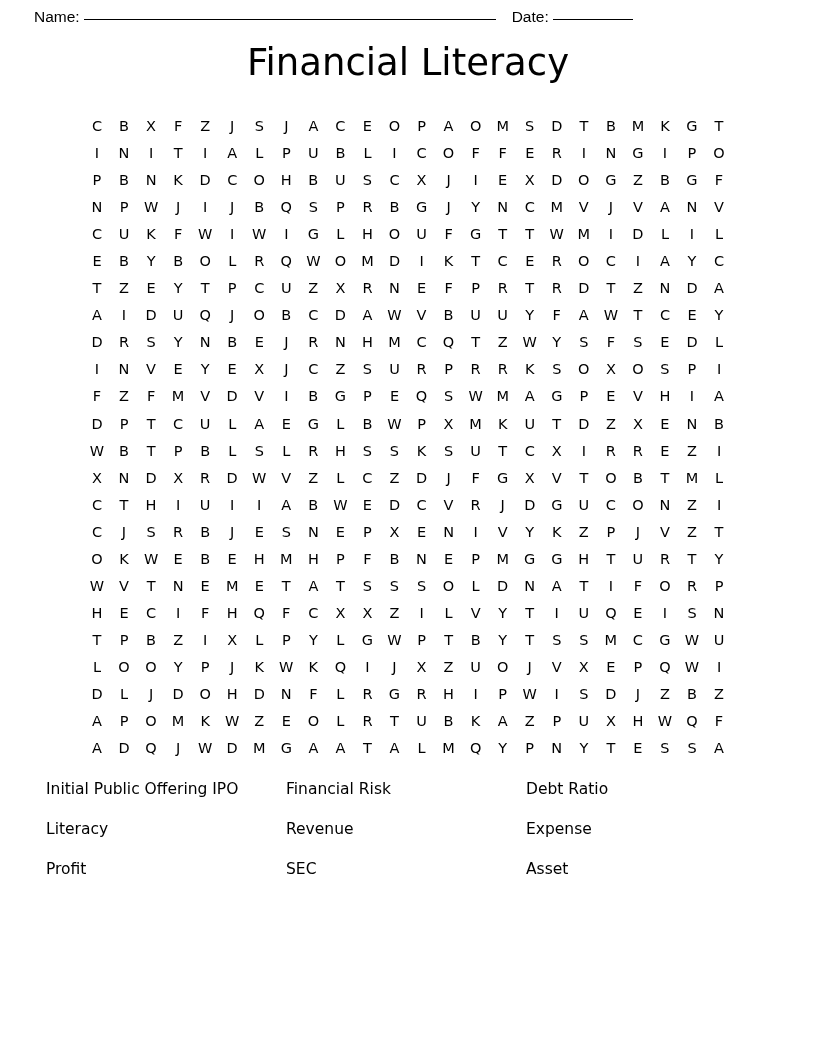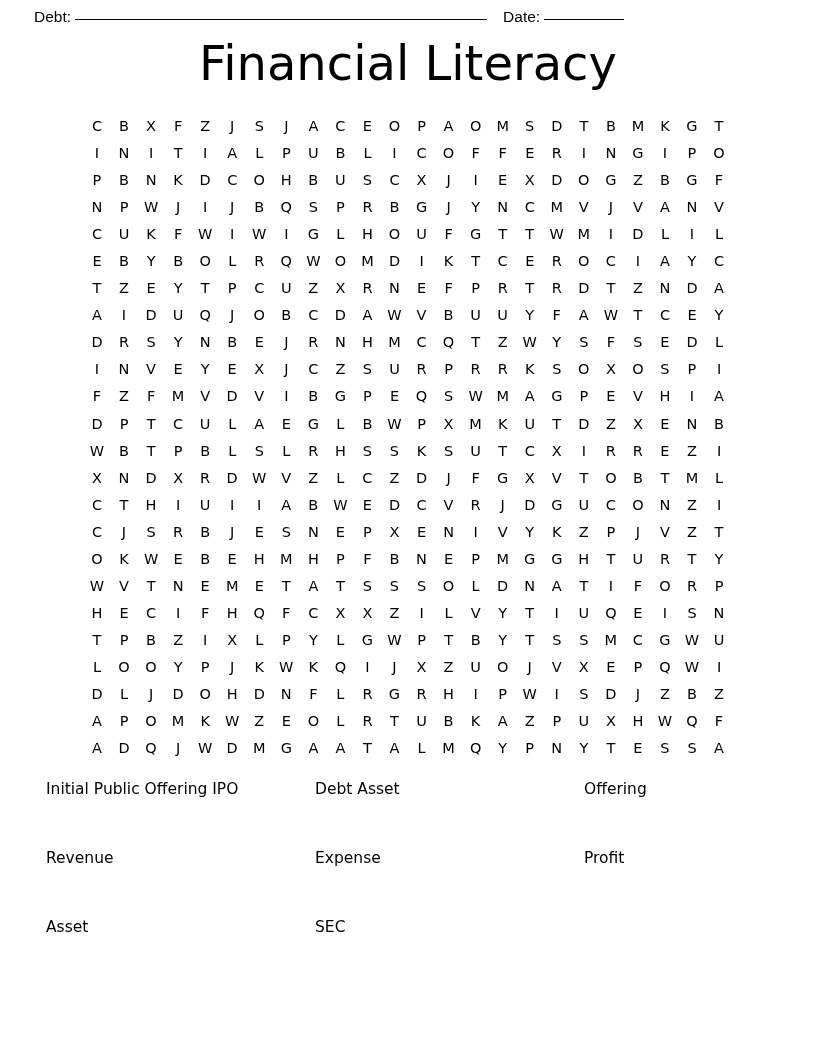--- a/index.html
+++ b/index.html
@@ -57,21 +57,21 @@
   .rule.date-rule { width: 80px; }
 
   
   .puzzle-title {
     position: absolute;
     top: 34px;
     left: 0;
     width: 816px;
     text-align: center;
     font-family: "DejaVu Sans", sans-serif;
-    font-size: 48px;
+    font-size: 37px;
     font-weight: 400;
     letter-spacing: 0px;
     line-height: 58px;
     white-space: nowrap;
   }
 
   
   .grid-wrap {
     position: absolute;
     top: 113px;
@@ -100,37 +100,36 @@
   
   .word-list {
     position: absolute;
     top: 779px;
     left: 46px;
     width: 724px;
     display: grid;
     grid-template-columns: 240px 240px 240px;
     grid-auto-rows: 40px;
     align-items: start;
-    gap: 29px;
   }
   .word-item {
     font-family: "DejaVu Sans", sans-serif;
     font-size: 15.5px;
     font-weight: 400;
     line-height: 20px;
     white-space: nowrap;
     color: #000;
   }
 </style>
 </head>
 <body>
 
 <div class="header-row">
   <div class="name-block">
-    <span class="field-label">Debt:</span>
+    <span class="field-label">Name:</span>
     <span class="rule name-rule"></span>
   </div>
   <div class="date-block">
     <span class="field-label">Date:</span>
     <span class="rule date-rule"></span>
   </div>
 </div>
 
 <div class="puzzle-title">Financial Literacy</div>
 
@@ -760,20 +759,21 @@
           <td>S</td>
           <td>S</td>
           <td>A</td>
         </tr>
       </tbody>
   </table>
 </div>
 
 <div class="word-list" id="word-list">
     <div class="word-item">Initial Public Offering IPO</div>
-    <div class="word-item">Debt Asset</div>
-    <div class="word-item">Offering</div>
+    <div class="word-item">Financial Risk</div>
+    <div class="word-item">Debt Ratio</div>
+    <div class="word-item">Literacy</div>
     <div class="word-item">Revenue</div>
     <div class="word-item">Expense</div>
     <div class="word-item">Profit</div>
+    <div class="word-item">SEC</div>
     <div class="word-item">Asset</div>
-    <div class="word-item">SEC</div>
   </div>
 
 </body></html>

